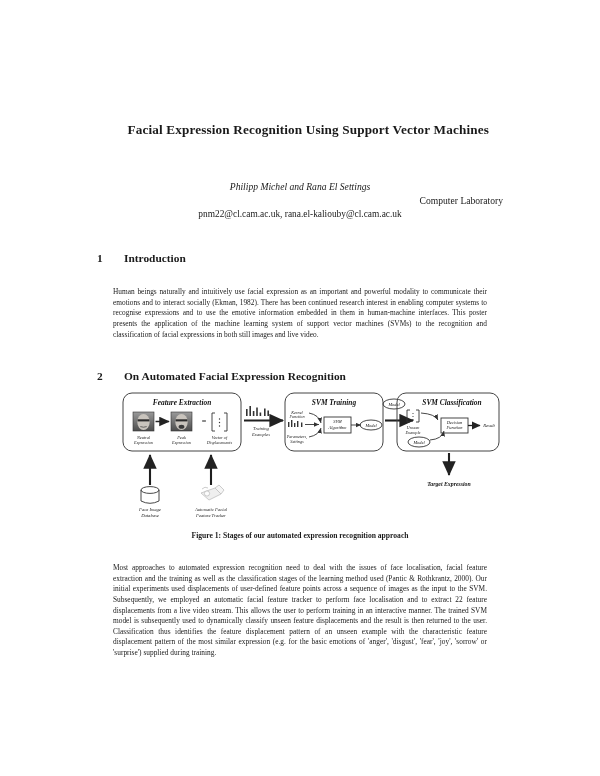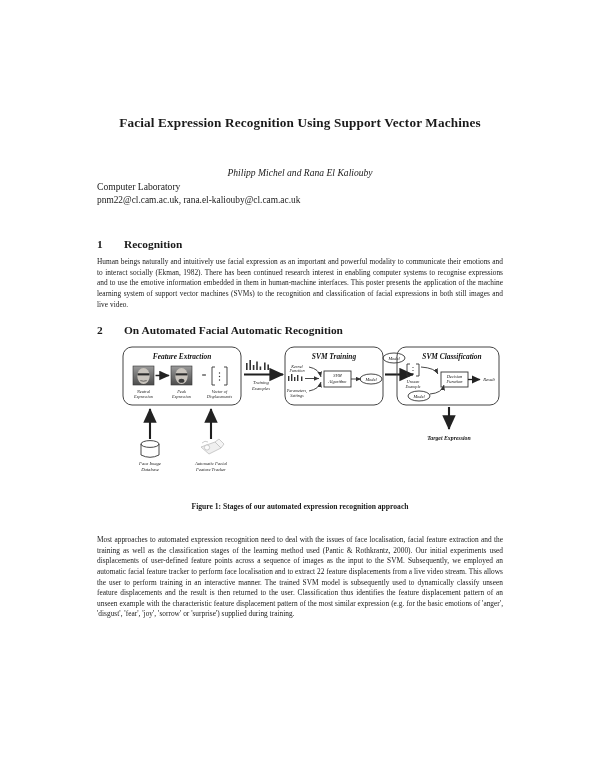--- a/index.html
+++ b/index.html
@@ -17,62 +17,63 @@
   }
   .page {
     position: relative;
     width: 600px;
     height: 776px;
     background: #ffffff;
     box-sizing: border-box;
     padding: 0 97px;
   }
   .title {
-    margin: 7px;
+    margin: 14px;
     padding-top: 108px;
     font-size: 13.2px;
     font-weight: bold;
-    text-align: center;
+    text-align: right;
     letter-spacing: 0.15px;
     line-height: 1.2;
   }
   .authors {
     margin: 0;
     padding-top: 28px;
     text-align: center;
     font-size: 9.6px;
     font-style: italic;
     line-height: 1.45;
   }
   .affil-line {
-    text-align: left;
+    text-align: right;
     font-size: 9.6px;
     line-height: 1.45;
   }
   .emails {
+    text-align: center;
     font-size: 9.4px;
     line-height: 1.45;
   }
   h2.section {
     margin: 0;
     font-size: 11.4px;
     font-weight: bold;
     display: flex;
     align-items: baseline;
   }
   .sec-num {
     display: inline-block;
     width: 27px;
     flex: 0 0 27px;
   }
   .sec-title { display: inline-block; }
   .s1 { padding-top: 31px; }
   .s2 { padding-top: 14px; }
   p.body {
-    margin: 0;
+    margin: 16px;
     padding-top: 7px;
     font-size: 7.35px;
     line-height: 10.6px;
     text-align: justify;
     text-justify: inter-word;
     letter-spacing: 0.02px;
   }
 
   
   .figure {
@@ -81,47 +82,47 @@
     height: 140px;
     margin: 7px 0 0 0;
   }
   .fig-canvas {
     position: absolute;
     inset: 0;
     font-style: italic;
   }
   .fig-canvas svg { display: block; }
   .caption {
-    margin: 17px;
+    margin: 0;
     padding-top: 2px;
     text-align: center;
     font-size: 7.6px;
     font-weight: bold;
   }
 </style>
 </head>
 <body>
 
 <div class="page">
 
   <h1 class="title">Facial Expression Recognition Using Support Vector Machines</h1>
 
-  <div class="authors">Philipp Michel and Rana El Kaliouby</div>
+  <div class="authors">Philipp Michel and Rana El Settings</div>
   <div class="affil-line">Computer Laboratory</div>
   <div class="emails">pnm22@cl.cam.ac.uk, rana.el-kaliouby@cl.cam.ac.uk</div>
 
   <h2 class="section s1">
     <span class="sec-num">1</span>
-    <span class="sec-title">Recognition</span>
+    <span class="sec-title">Introduction</span>
   </h2>
   <p class="body">Human beings naturally and intuitively use facial expression as an important and powerful modality to communicate their emotions and to interact socially (Ekman, 1982). There has been continued research interest in enabling computer systems to recognise expressions and to use the emotive information embedded in them in human-machine interfaces. This poster presents the application of the machine learning system of support vector machines (SVMs) to the recognition and classification of facial expressions in both still images and live video.</p>
 
   <h2 class="section s2">
     <span class="sec-num">2</span>
-    <span class="sec-title">On Automated Facial Automatic Recognition</span>
+    <span class="sec-title">On Automated Facial Expression Recognition</span>
   </h2>
 
   <div class="figure">
     <div class="fig-canvas">
       <svg width="406" height="140" viewBox="0 0 406 140" xmlns="http://www.w3.org/2000/svg">
         <defs>
           <marker id="arrowThin" markerWidth="7" markerHeight="7" refX="6" refY="2.6" orient="auto">
             <path d="M0,0 L6,2.6 L0,5.2 z" fill="#333"></path>
           </marker>
           <marker id="arrowFat" markerWidth="8" markerHeight="8" refX="6.5" refY="3.2" orient="auto">

